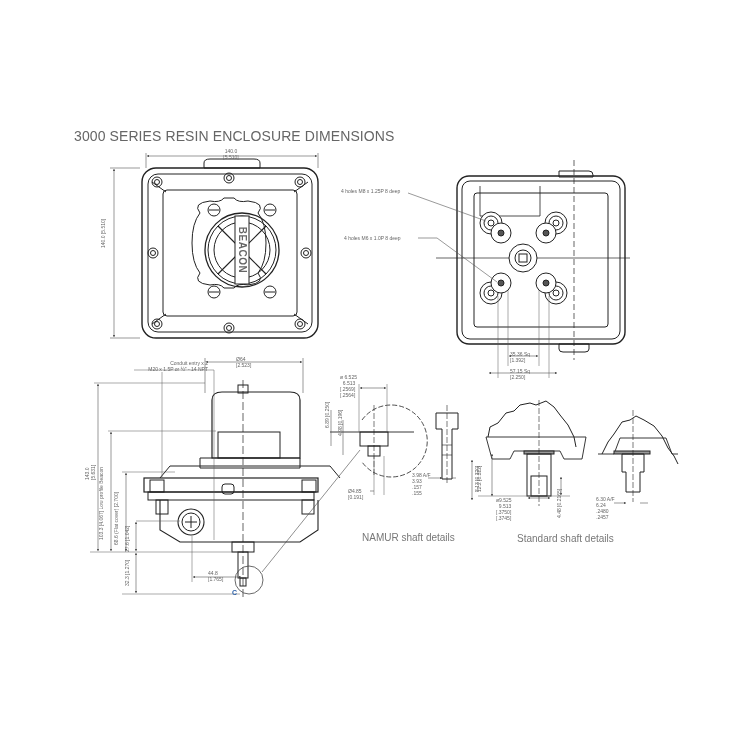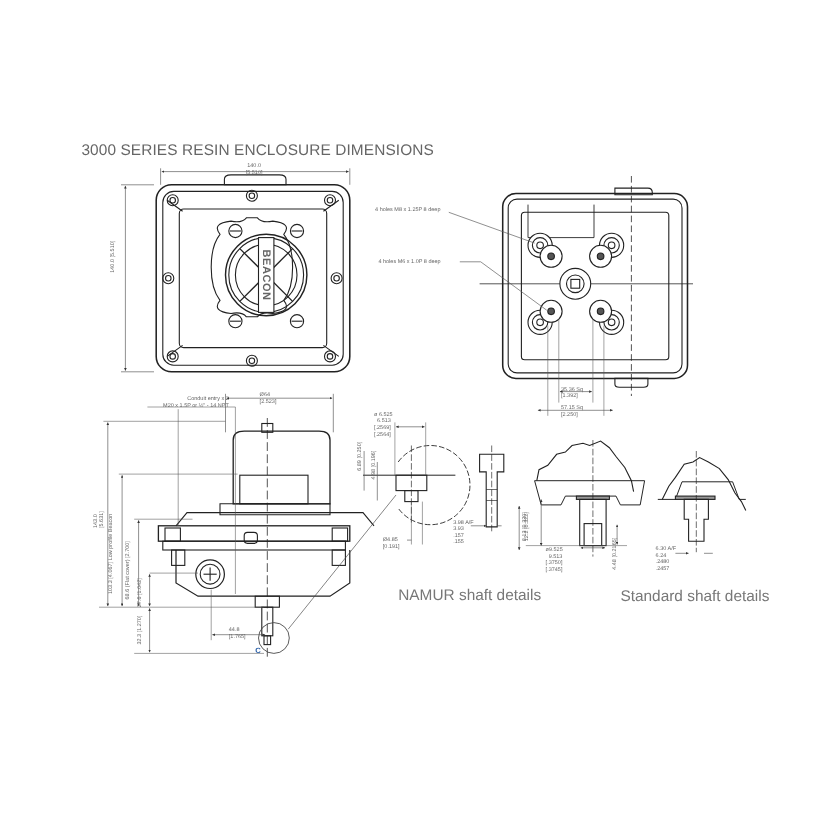--- a/index.html
+++ b/index.html
@@ -1,21 +1,21 @@
 <!DOCTYPE html>
 <html><head>
 <meta charset="utf-8">
 <style>
   html, body { margin:0; padding:0; background:#ffffff; }
   body { width:750px; height:750px; position:relative; overflow:hidden;
          font-family:"Liberation Sans", sans-serif; color:#333; }
   #drawing { position:absolute; left:0; top:0; width:750px; height:750px; }
   .title { position:absolute; left:74px; top:128px; font-size:14px; color:#666; letter-spacing:0.1px; }
   .lbl { position:absolute; font-size:5px; color:#666; white-space:nowrap; line-height:6px; }
-  .cap { position:absolute; font-size:14px; color:#777; white-space:nowrap;text-align:center; }
+  .cap { position:absolute; font-size:10px; color:#777; white-space:nowrap;text-align:center; }
   svg text { font-family:"Liberation Sans", sans-serif; fill:#666; }
 </style>
 </head>
 <body>
 
 <div class="title">3000 SERIES RESIN ENCLOSURE DIMENSIONS</div>
 
 <svg id="drawing" viewBox="0 0 750 750" xmlns="http://www.w3.org/2000/svg">
   <defs>
     <marker id="ar" viewBox="0 0 6 6" refX="6" refY="3" markerWidth="4" markerHeight="4" orient="auto-start-reverse">
@@ -294,13 +294,13 @@
 </div>
 <div class="lbl" style="left:556px;top:518px;transform:rotate(-90deg);transform-origin:left top;">
   <span>4.48</span> <span>[0.2165]</span>
 </div>
 <div class="lbl" style="left:596px;top:496px;">
   <div><span>6.30</span> <span>A/F</span></div>
   <div>6.24</div>
   <div>.2480</div>
   <div>.2457</div>
 </div>
-<div class="cap" style="left:564px;top:533px;">Standard shaft details</div>
+<div class="cap" style="left:517px;top:533px;">Standard shaft details</div>
 
 </body></html>

